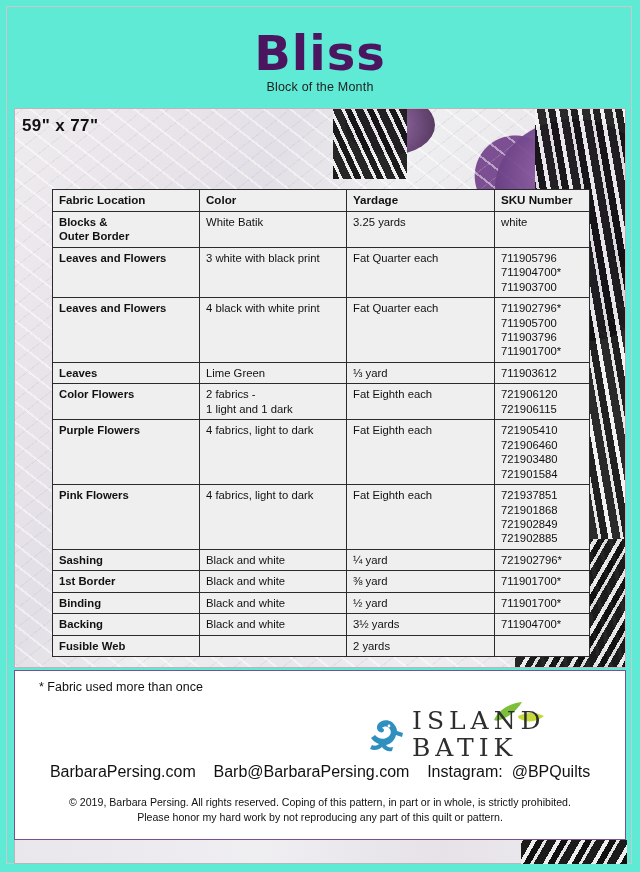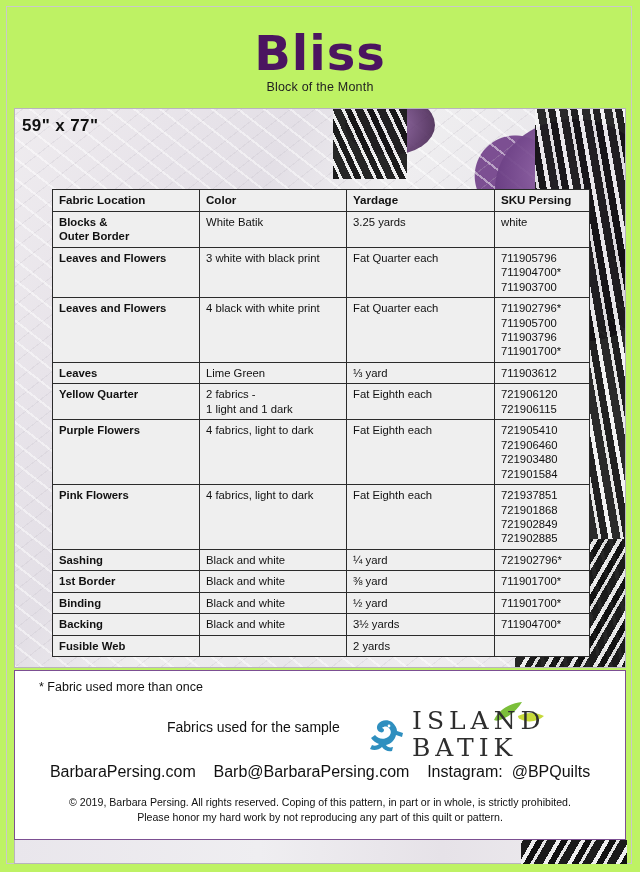--- a/index.html
+++ b/index.html
@@ -13,21 +13,21 @@
     background: #ffffff;
     position: relative;
     overflow: hidden;
   }
 
   
   .page {
     position: absolute;
     left: 0; top: 0;
     width: 640px; height: 872px;
-    background: #bef264;
+    background: #5eead4;
   }
   .page-border {
     position: absolute;
     left: 6px; top: 6px;
     width: 626px; height: 858px;
     border: 1px solid #c9c9c9;
     box-sizing: border-box;
     pointer-events: none;
   }
 
@@ -275,21 +275,21 @@
         <col class="col0">
           <col class="col1">
           <col class="col2">
           <col class="col3">
       </colgroup>
       <thead>
         <tr>
           <th>Fabric Location</th>
           <th>Color</th>
           <th>Yardage</th>
-          <th>SKU Persing</th>
+          <th>SKU Number</th>
         </tr>
       </thead>
       <tbody id="table-body">
           <tr>
             <td class="c0">
               <div class="cell-lines">
                 <span>Blocks &amp;</span>
                 <span>Outer Border</span>
               </div>
             </td>
@@ -322,21 +322,21 @@
               </div>
             </td>
           </tr>
           <tr>
             <td class="c0">Leaves</td>
             <td>Lime Green</td>
             <td>⅓ yard</td>
             <td>711903612</td>
           </tr>
           <tr>
-            <td class="c0">Yellow Quarter</td>
+            <td class="c0">Color Flowers</td>
             <td>
               <div class="cell-lines">
                 <span>2 fabrics -</span>
                 <span>1 light and 1 dark</span>
               </div>
             </td>
             <td>Fat Eighth each</td>
             <td>
               <div class="cell-lines">
                 <span>721906120</span>
@@ -403,21 +403,20 @@
         </tbody>
     </table>
   </div>
 
   <div class="bottom-photo">
     <div class="bp-dark"></div>
   </div>
 
   <div class="info-box">
     <div class="note-used">* Fabric used more than once</div>
-    <div class="fabrics-line">Fabrics used for the sample</div>
 
     <div class="brand">
       <svg class="gecko" width="48" height="44" viewBox="0 0 48 44">
         <path d="M30 6c-5-3-11-2-14 2-2 3-1 7 2 8 2 1 4 0 4-2 0-1-1-2-2-2 2-2 5-2 7 0 3 3 2 7-1 9-4 3-10 2-13-2l-4 3c2 3 5 5 8 6-2 2-5 2-7 1l-2 4c4 2 9 1 12-2 2 3 6 5 10 4l1-4c-3 1-6 0-7-2 5-1 9-5 10-10l6 2 1-4-6-2c0-3-2-6-5-9z" fill="#2f8fbf"></path>
         <circle cx="27" cy="10" r="1.4" fill="#ffffff"></circle>
       </svg>
       <svg class="leaf" width="62" height="26" viewBox="0 0 62 26">
         <path d="M6 20c6-12 18-17 28-18-4 7-12 15-22 18-2 1-4 1-6 0z" fill="#7bbf3a"></path>
         <path d="M30 16c8-4 18-4 26 0-6 6-17 7-24 3-1 0-2-2-2-3z" fill="#c6d93a"></path>
       </svg>

